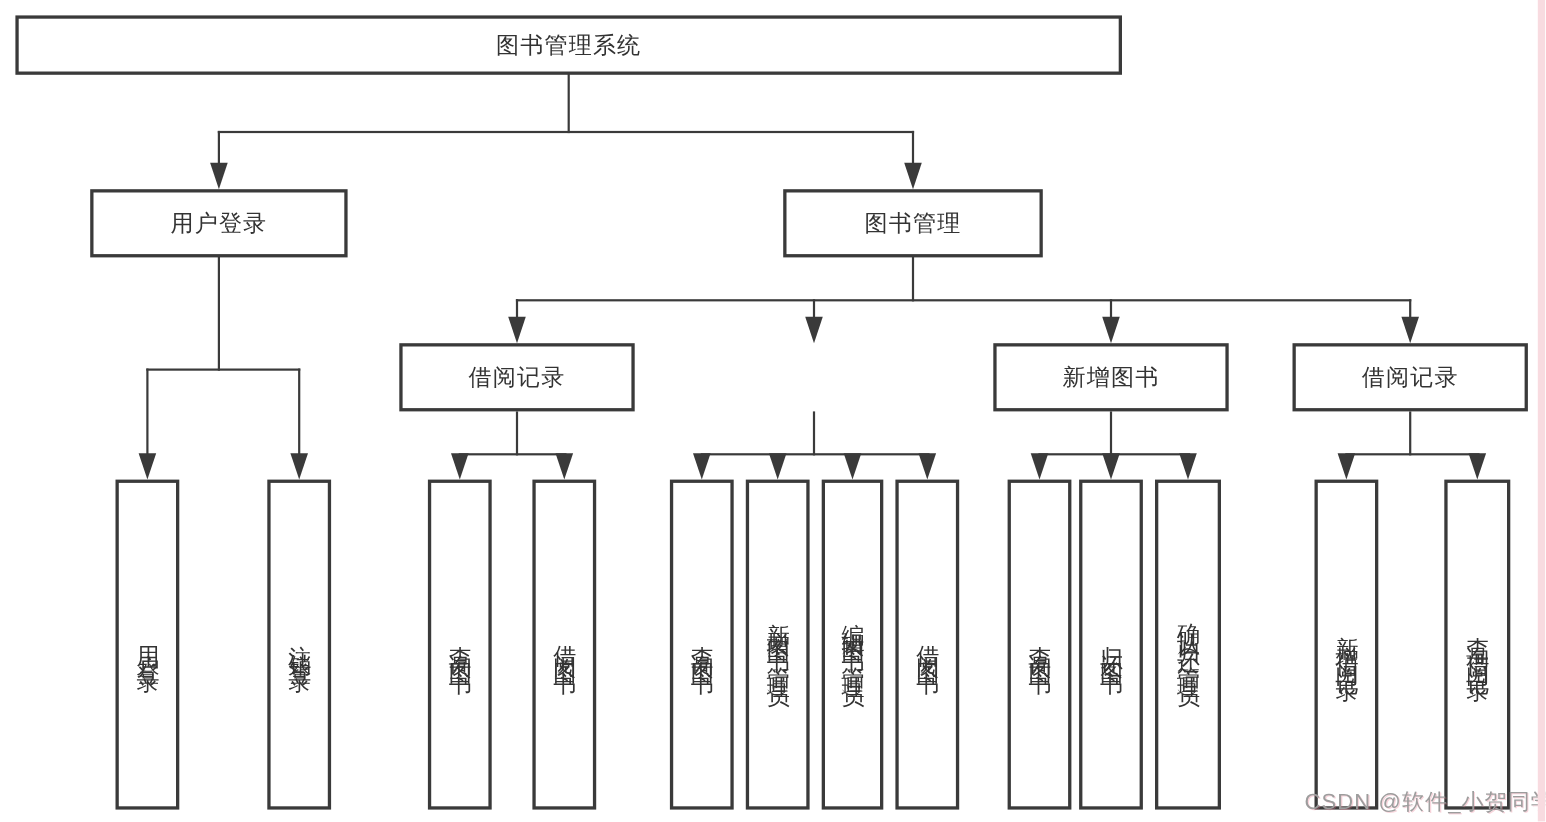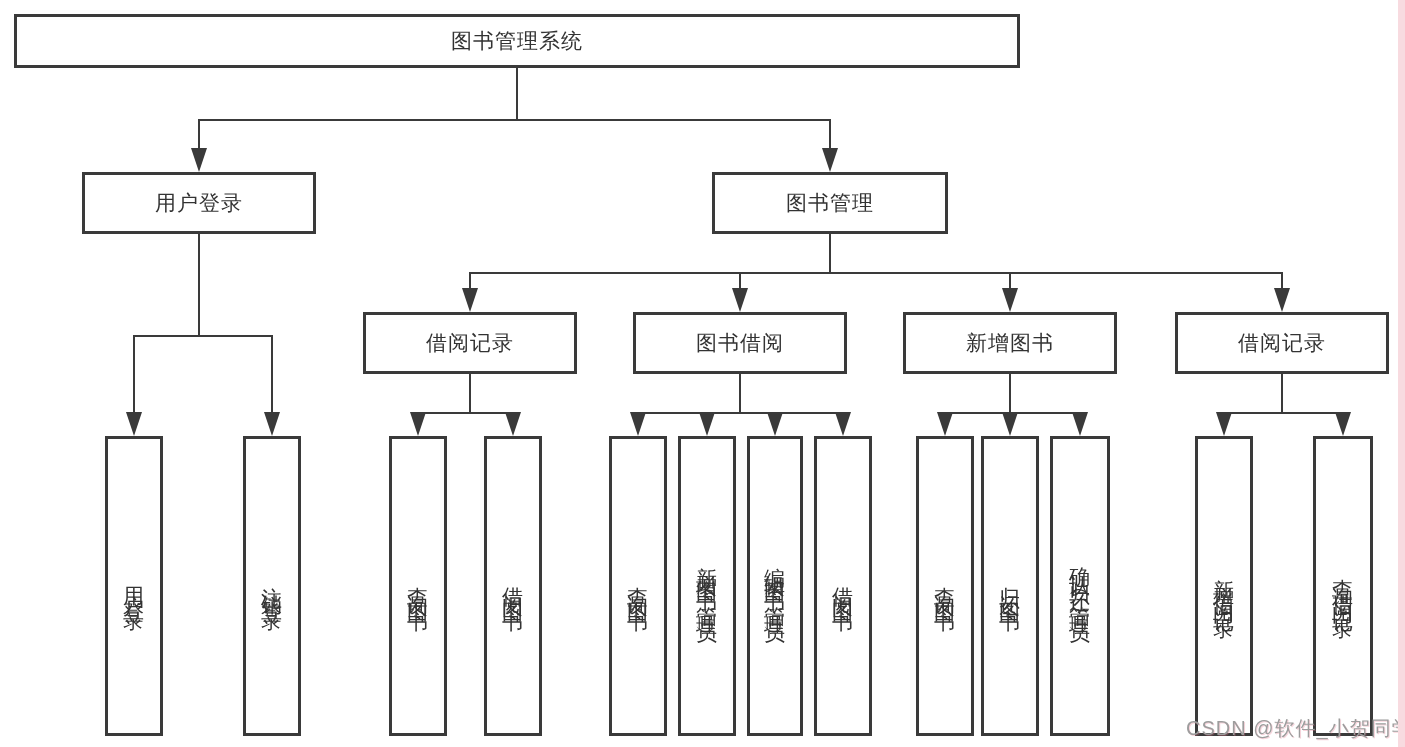--- a/index.html
+++ b/index.html
@@ -41,23 +41,20 @@
 
   <div class="box h" style="left:82px;top:172px;width:234px;height:62px">
     <span>用户登录</span>
   </div>
   <div class="box h" style="left:712px;top:172px;width:236px;height:62px">
     <span>图书管理</span>
   </div>
 
   <div class="box h" style="left:363px;top:312px;width:214px;height:62px">
     <span>借阅记录</span>
-  </div>
-  <div class="box h" style="left:633px;top:312px;width:214px;height:62px">
-    <span>图书借阅</span>
   </div>
   <div class="box h" style="left:903px;top:312px;width:214px;height:62px">
     <span>新增图书</span>
   </div>
   <div class="box h" style="left:1175px;top:312px;width:214px;height:62px">
     <span>借阅记录</span>
   </div>
 
   <div class="box v" style="left:105px;top:436px;width:58px;height:300px">
     <span>用户登录</span>

